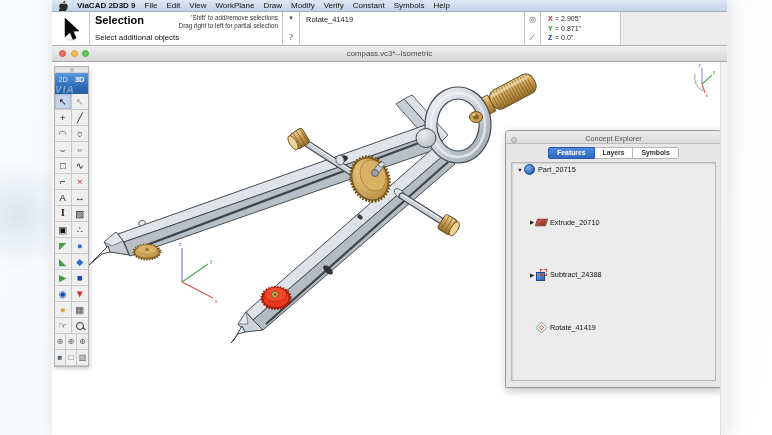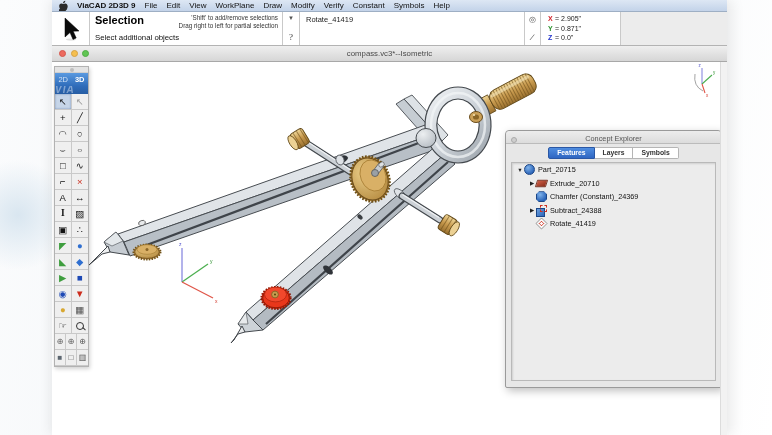--- a/index.html
+++ b/index.html
@@ -91,21 +91,21 @@
   .ex-close { position:absolute; left:5px; width:6px; height:6px; border-radius:50%; background:#cfcfcf; border:.5px solid #aaa; }
   .ex-tabs { height:15px; display:flex; align-items:center; justify-content:center; gap:0; padding-top:2px; }
   .ex-tab { font-size:6.8px; font-weight:bold; padding:1.5px 8px; background:#fff; border:1px solid #b5b5b5; color:#333; }
   .ex-tab.active { background:linear-gradient(#4f8de0,#2f66c2); color:#fff; border-color:#2a57a5; border-radius:2px 0 0 2px; }
   .ex-tab.mid { border-left:none; }
   .ex-tab.last { border-left:none; border-radius:0 2px 2px 0; }
   .ex-body { position:absolute; left:5px; right:5px; top:31px; bottom:6px; background:#ececec;
              border:1px solid #b9b9b9; box-shadow:inset 1px 1px 2px rgba(0,0,0,.12); overflow:hidden; }
   .trow { display:flex; align-items:center; height:13.5px; font-size:7.3px; color:#111; }
   .texp { width:8px; text-align:center; font-size:5.5px; color:#222; flex:none; }
-  .lv0 { padding-left:4px; } .lv1 { padding-left:16px; }
+  .lv0 { padding-left:4px; } .lv1 { padding-left:16px;margin-top:39px; }
   .ti { width:11px; height:11px; position:relative; display:inline-block; margin-right:3px; flex:none; }
   .ti-part { background:radial-gradient(circle at 35% 30%, #7fb2ea, #2b64b8 75%); border-radius:50%; border:1px solid #1b4687; }
   .ti-extrude { background:linear-gradient(135deg,#d06048,#8c2f1c); transform:skewX(-18deg) scaleY(.65); border:1px solid #6e2412; }
   .ti-union::before,.ti-union::after { content:""; position:absolute; width:7px; height:7px; border-radius:50%;
       background:radial-gradient(circle at 35% 30%, #7fb2ea, #2b64b8); border:1px solid #1b4687; }
   .ti-union::before { left:0; top:3px; } .ti-union::after { right:0; top:0; }
   .ti-subtract::before { content:""; position:absolute; left:0; top:3px; width:7px; height:7px;
       background:linear-gradient(135deg,#6ca0de,#2b64b8); border:1px solid #1b4687; }
   .ti-subtract::after { content:""; position:absolute; right:0; top:0; width:5px; height:5px; border:1px dashed #d03020; }
   .ti-chamfer { background:radial-gradient(circle at 35% 30%, #7fb2ea, #2b64b8 75%); border:1px solid #1b4687;
@@ -484,25 +484,20 @@
           <span class="texp">▼</span>
           <span class="ti ti-part"></span>
           <span>Part_20715</span>
         </div>
         <div class="trow lv1">
           <span class="texp">▶</span>
           <span class="ti ti-extrude"></span>
           <span>Extrude_20710</span>
         </div>
         <div class="trow lv1">
-          <span class="texp"></span>
-          <span class="ti ti-chamfer"></span>
-          <span>Chamfer (Constant)_24369</span>
-        </div>
-        <div class="trow lv1">
           <span class="texp">▶</span>
           <span class="ti ti-subtract"></span>
           <span>Subtract_24388</span>
         </div>
         <div class="trow lv1">
           <span class="texp"></span>
           <span class="ti ti-rotate"></span>
           <span>Rotate_41419</span>
         </div>
       </div>

